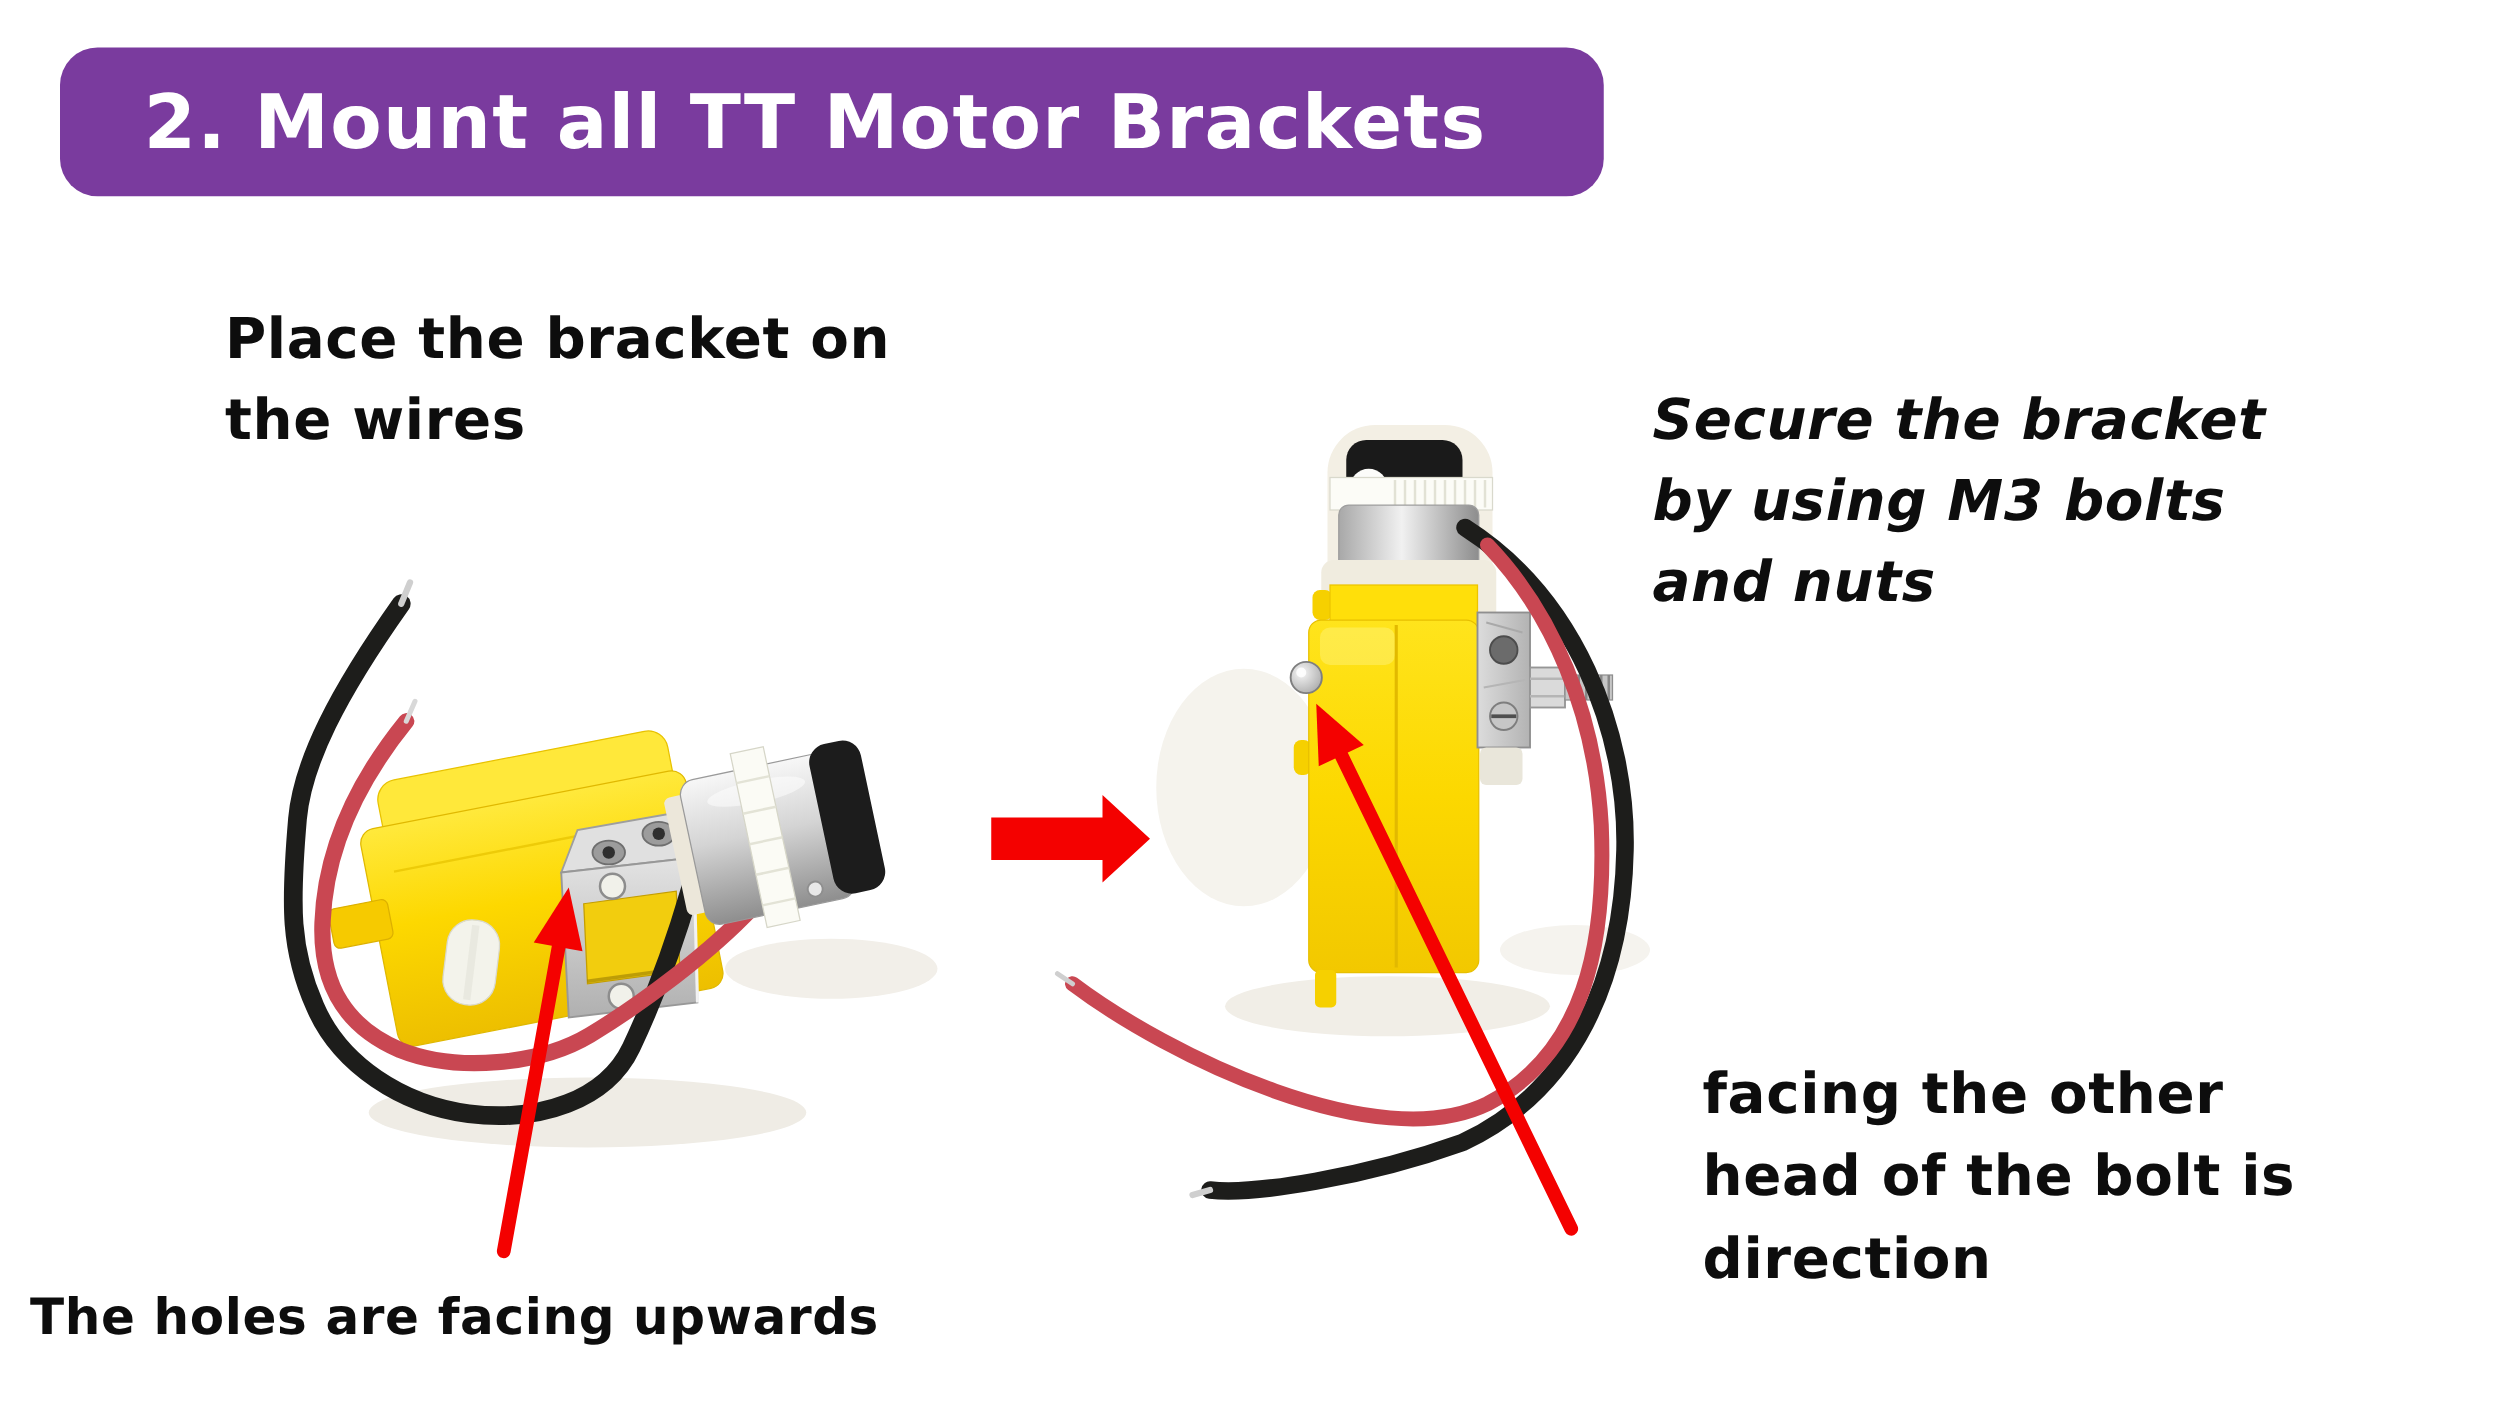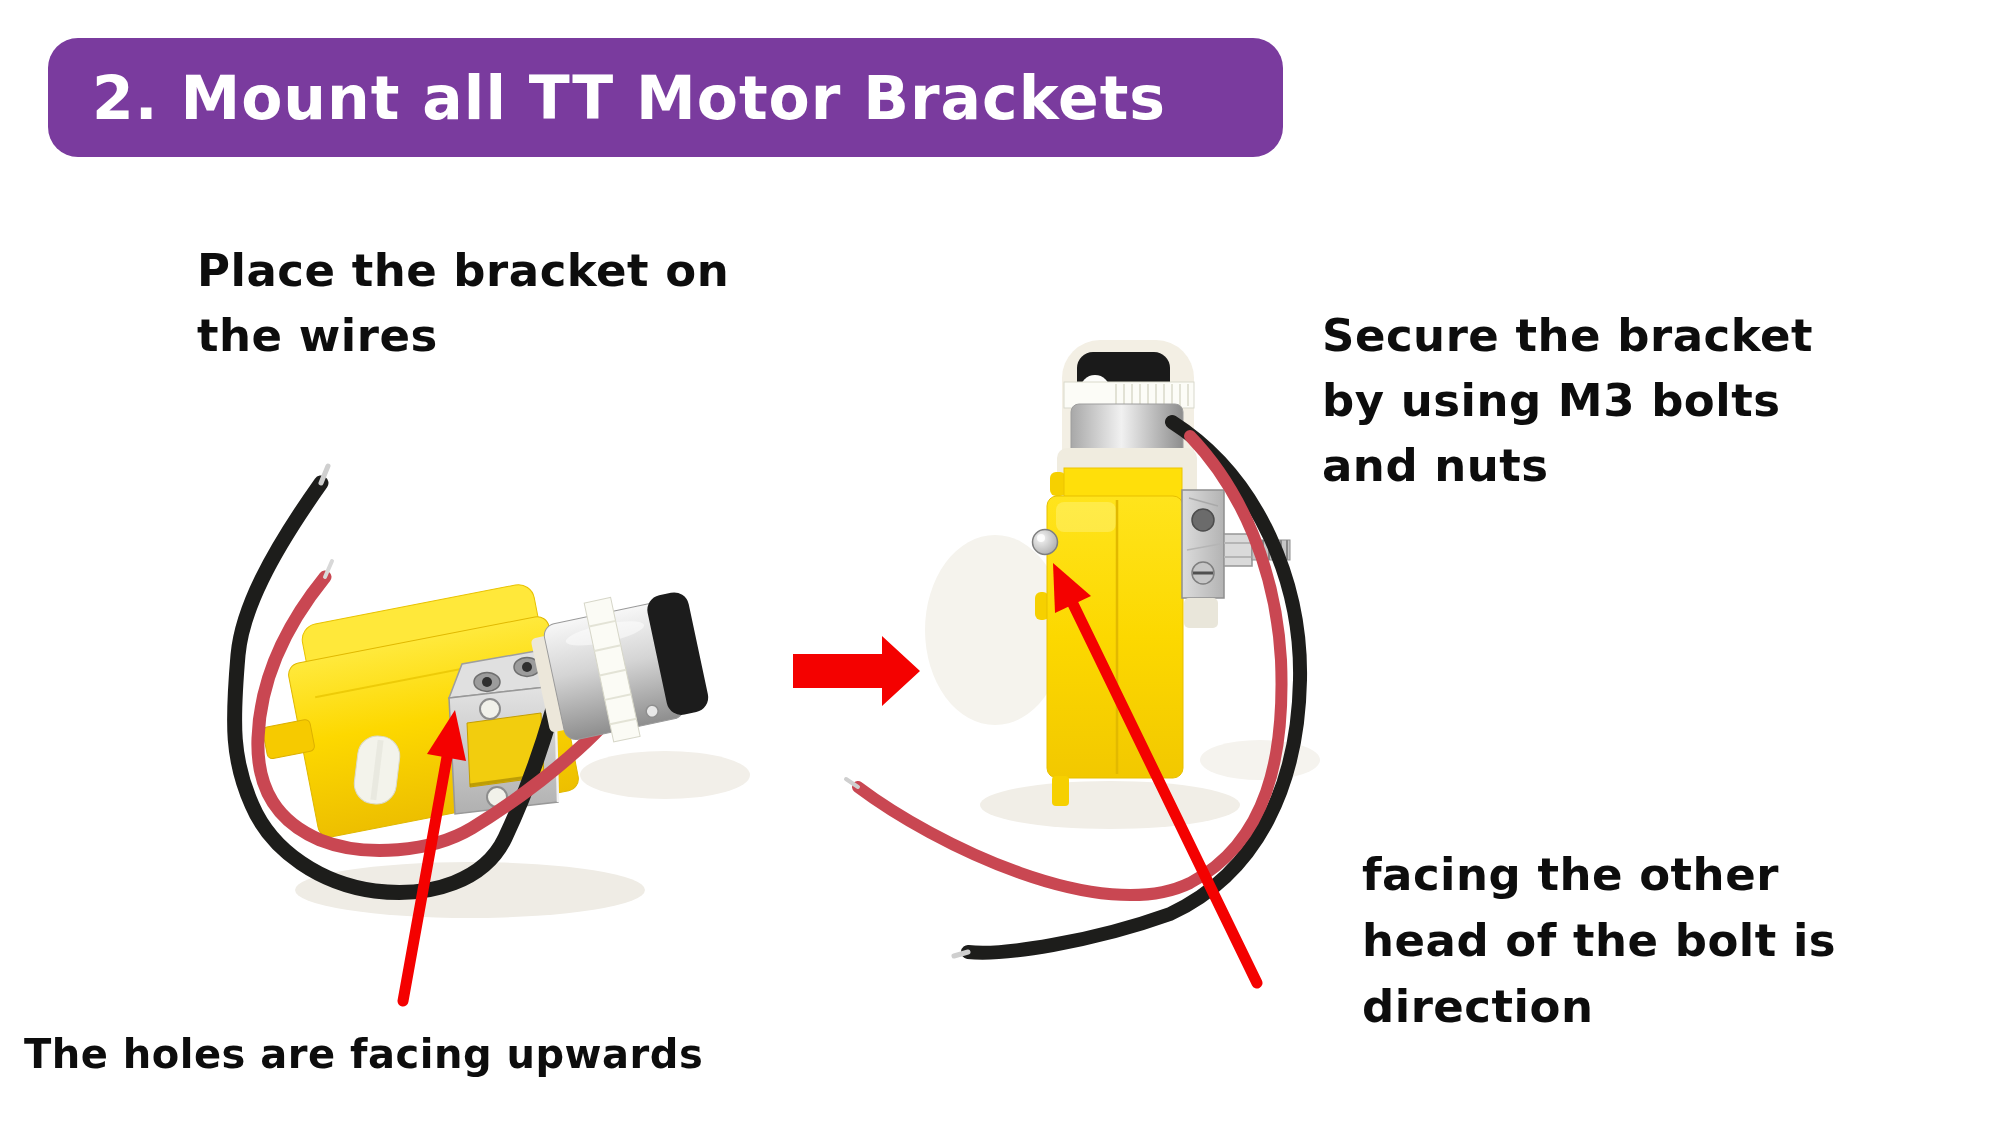--- a/index.html
+++ b/index.html
@@ -12,30 +12,30 @@
   }
   .banner{
     position:absolute;left:48px;top:38px;width:1235px;height:119px;
     background:var(--banner-bg,#7a3b9e);
     border-radius:30px;
     display:flex;align-items:center;
   }
   .banner .title{
     color:var(--banner-text,#ffffff);
     font-size:60px;font-weight:bold;letter-spacing:1px;
-    padding-left:44px;white-space:nowrap;
+    padding-left:67px;white-space:nowrap;
   }
   .note{
     position:absolute;
     color:var(--annotation-text,#0d0d0d);
     font-size:45px;font-weight:bold;letter-spacing:.5px;
     line-height:65px;white-space:nowrap;
   }
-  .note-place{left:197px;top:238px;}
-  .note-secure{left:1322px;top:303px;}
+  .note-place{left:180px;top:238px;}
+  .note-secure{left:1322px;top:303px;font-style:italic;}
   .note-holes{left:24px;top:1022px;font-size:40px;}
   .note-bolt{left:1362px;top:842px;line-height:66px;}
   .photo{position:absolute;pointer-events:none;}
   .photo-left{left:170px;top:460px;width:620px;height:620px;}
   .photo-right{left:840px;top:330px;width:640px;height:794px;}
   .overlay{position:absolute;left:0;top:0;width:1999px;height:1124px;pointer-events:none;}
   .arrow-fill{fill:var(--arrow-red,#f40100);}
   .arrow-stroke{stroke:var(--arrow-red,#f40100);}
   .wire-black{stroke:var(--wire-black,#1d1d1b);fill:none;}
   .wire-red{stroke:var(--wire-red,#c94752);fill:none;}

